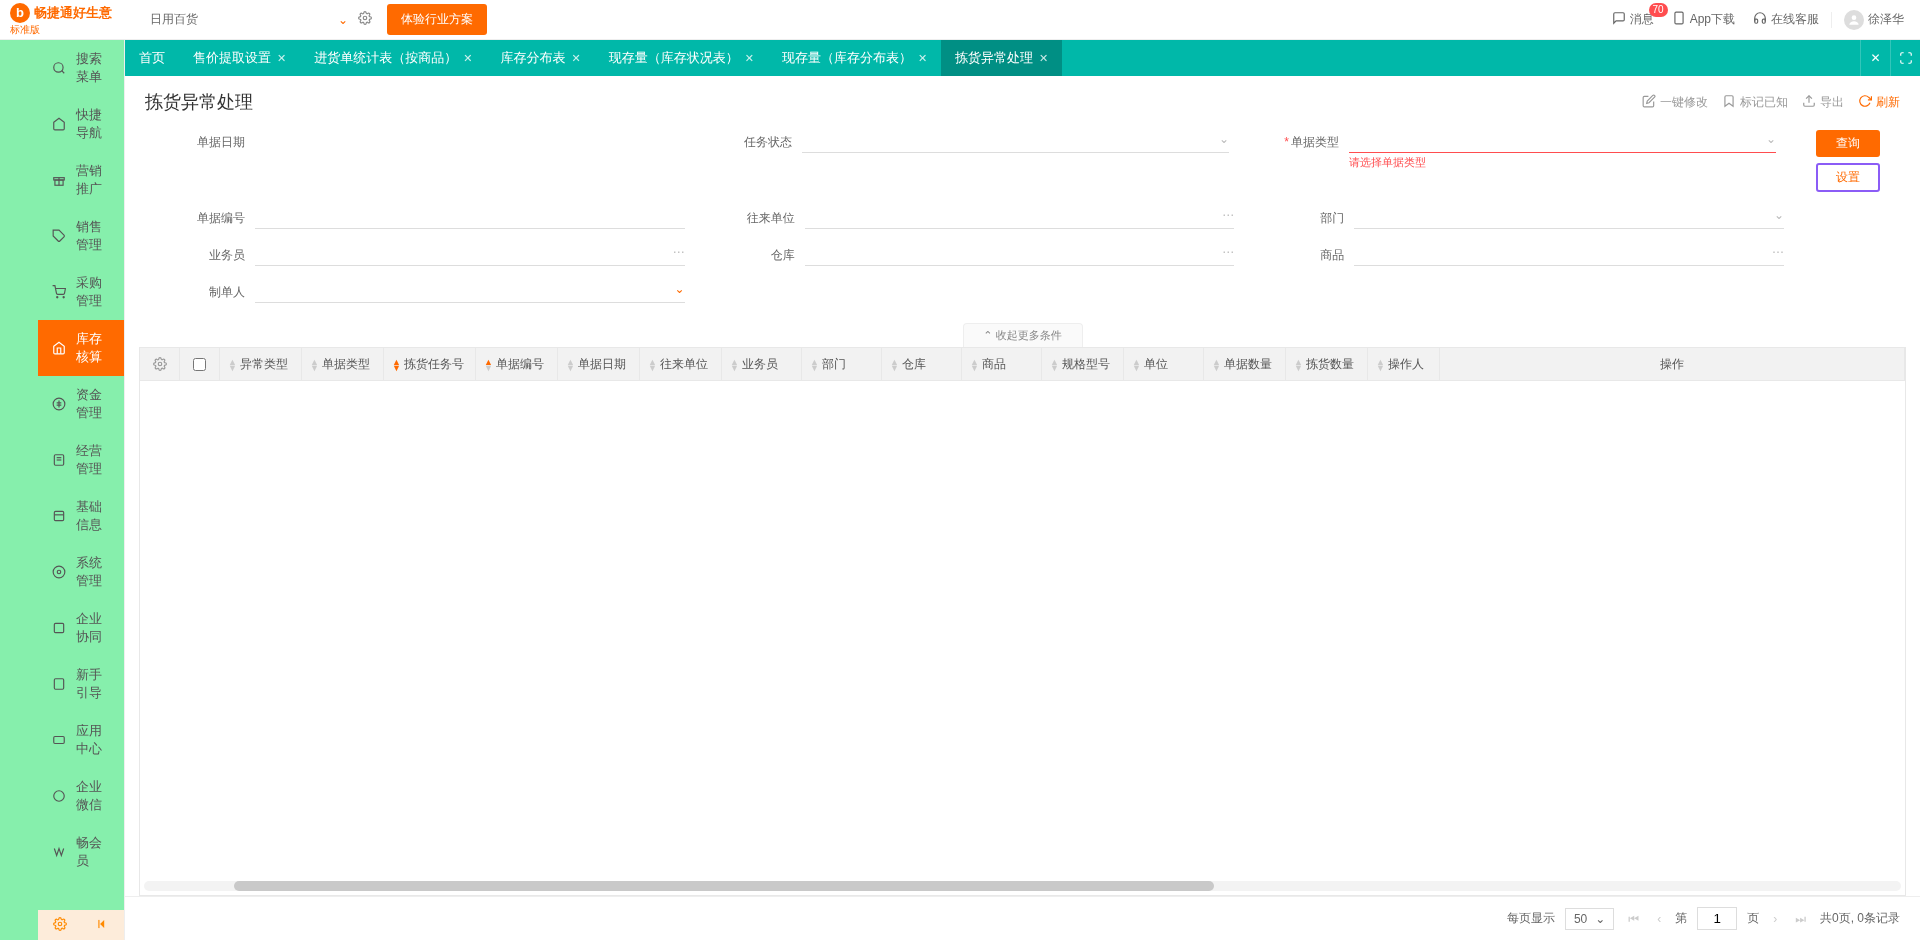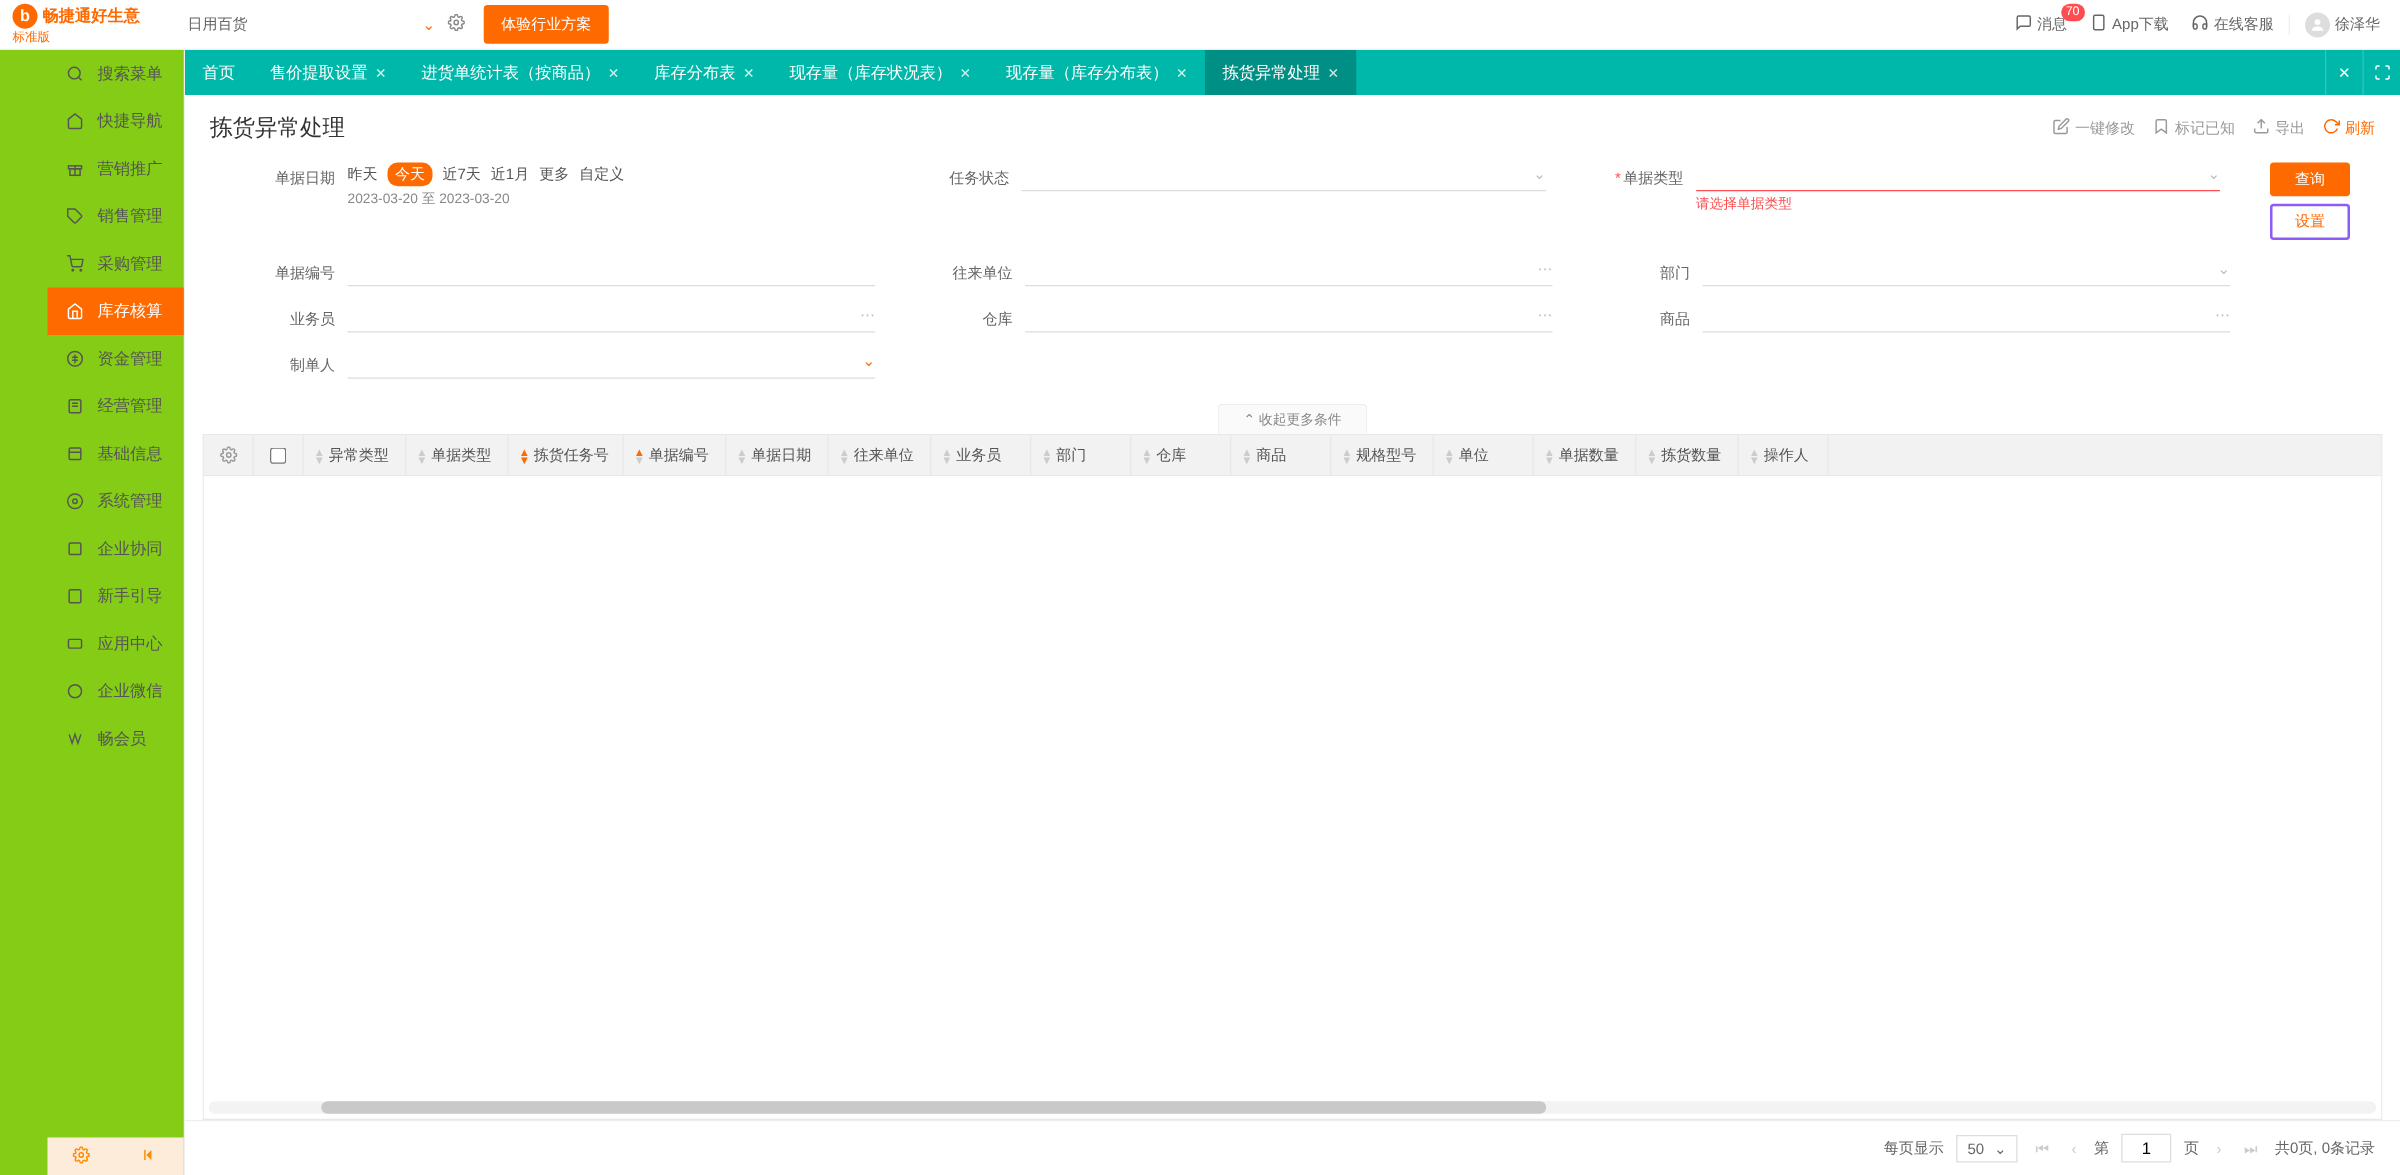--- a/index.html
+++ b/index.html
@@ -20,21 +20,21 @@
 .top-right-item { display: flex; align-items: center; gap: 4px; cursor: pointer; padding: 0 6px; }
 .badge { position: relative; }
 .badge-num { position: absolute; top: -8px; right: -8px; background: #ff4d4f; color: #fff; border-radius: 8px; font-size: 10px; padding: 0 4px; line-height: 14px; }
 .avatar { width: 20px; height: 20px; background: #ddd; border-radius: 50%; display:inline-flex;align-items:center;justify-content:center;color:#fff;font-size:11px;}
 .divider-v { width: 1px; height: 16px; background: #eee; }
 
 
 .container { display: flex; height: calc(100vh - 40px); }
 
 
-.sidebar { width: 148px; background: #84cc16; border-right: 1px solid #eee; display: flex; flex-direction: column; position: relative; padding-left: 38px; }
+.sidebar { width: 125px; background: #86efac; border-right: 1px solid #eee; display: flex; flex-direction: column; position: relative; padding-left: 38px; }
 .sidebar-item { display: flex; align-items: center; padding: 10px 14px; color: #555; cursor: pointer; gap: 10px; font-size: 13px; }
 .sidebar-item.active { background: #ff6a00; color: #fff; }
 .sidebar-item .icon { width: 16px; display: inline-flex; justify-content: center; }
 .sidebar-bottom { margin-top: auto; background: #fdecda; height: 30px; display: flex; align-items: center; justify-content: space-around; color: #ff8a00; }
 .sidebar-bottom span { cursor: pointer; }
 
 
 .main { flex: 1; display: flex; flex-direction: column; background: #f7f7f7; overflow: hidden; }
 
 
@@ -375,31 +375,20 @@
                 </svg></span>
               <span>刷新</span>
             </div>
         </div>
       </div>
 
       <div class="filter-area">
         <div class="filter-row">
           <div class="filter-cell">
             <div class="filter-label">单据日期</div>
-            <div class="filter-input-wrap">
-              <div class="date-quick">
-                <span>昨天</span>
-                <span class="active">今天</span>
-                <span>近7天</span>
-                <span>近1月</span>
-                <span>更多</span>
-                <span>自定义</span>
-              </div>
-              <div class="date-range">2023-03-20 至 2023-03-20</div>
-            </div>
           </div>
           <div class="filter-cell">
             <div class="filter-label">任务状态</div>
             <div class="filter-input-wrap"><input class="filter-input" style=""><span class="input-icon">⌄</span></div>
           </div>
           <div class="filter-cell">
             <div class="filter-label"><span class="req">*</span><span>单据类型</span></div>
             <div class="filter-input-wrap"><input class="filter-input error" style=""><span class="input-icon">⌄</span><div class="error-text">请选择单据类型</div></div>
           </div>
           <div class="filter-btns">
@@ -559,20 +548,23 @@
                 <span class="down">▼</span>
               </span>
               <span>拣货数量</span>
             </div>
           <div class="th" style="width:72px">
               <span class="sort">
                 <span class="up">▲</span>
                 <span class="down">▼</span>
               </span>
               <span>操作人</span>
+            </div>
+          <div class="th" style="flex:1;justify-content:center;">
+              <span>操作</span>
             </div>
         </div>
         <div class="table-body">
           <div class="hscroll">
               <div class="hscroll-thumb"></div>
             </div>
         </div>
       </div>
 
       <div class="pagination">

